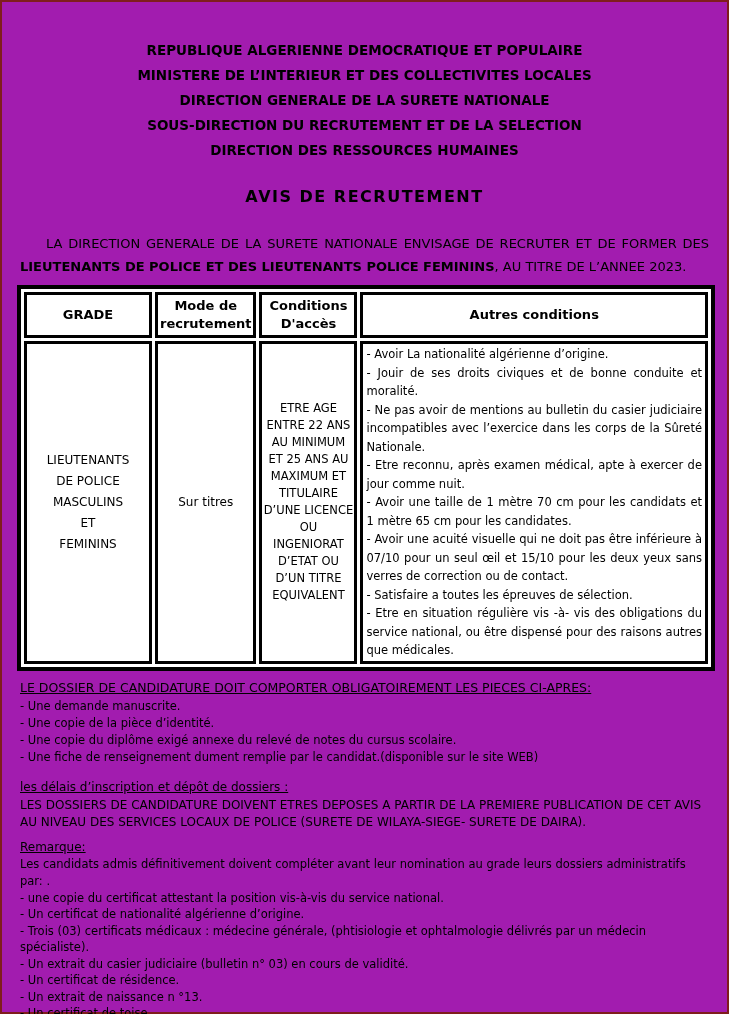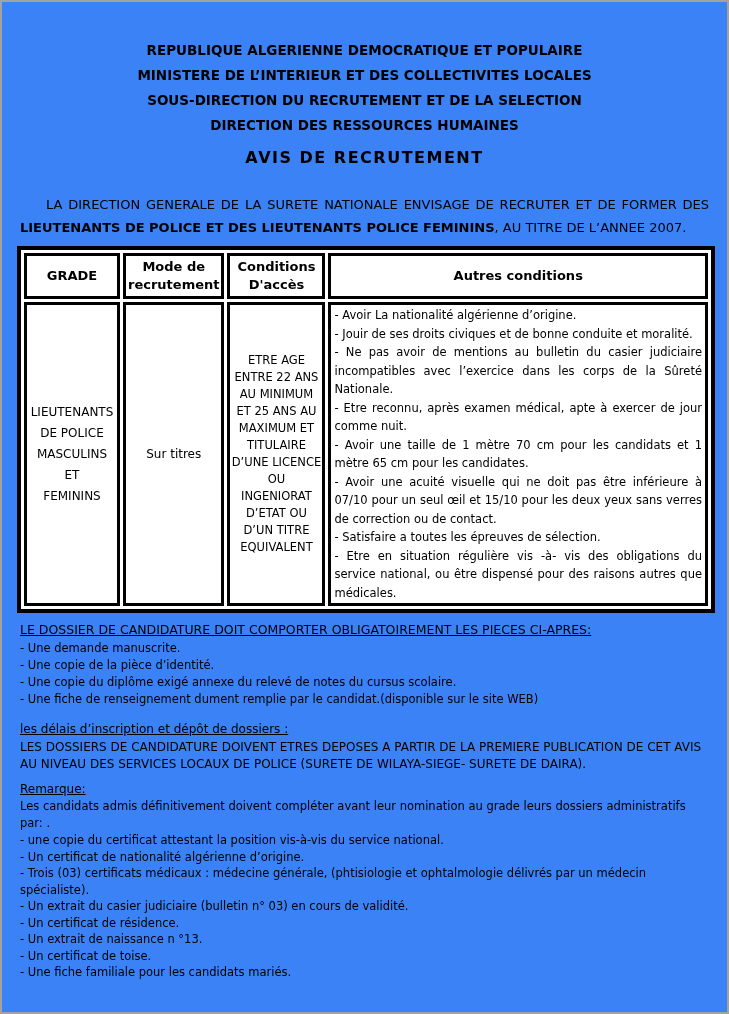--- a/index.html
+++ b/index.html
@@ -1,32 +1,32 @@
 <!DOCTYPE html>
 <html><head>
 <meta charset="utf-8">
 <style>
   * { box-sizing: border-box; margin: 0; padding: 0; }
   html, body { width: 729px; height: 1014px; background: #e8e8e8; }
   body { font-family: "DejaVu Sans", sans-serif; color: #000; overflow: hidden; }
   .page {
     position: absolute; left: 0; top: 0;
     width: 729px; height: 1014px;
-    background: #3b82f6;
-    border: 2px solid #a3a3a3;
+    background: #a21caf;
+    border: 2px solid #7f1d1d;
   }
   .header-block {
     margin-top: 36px;
     text-align: center;
     font-weight: bold;
     font-size: 13.5px;
     line-height: 25px;
   }
   .doc-title {
-    margin-top: 10px;
+    margin-top: 24px;
     text-align: center;
     font-weight: bold;
     font-size: 16px;
     letter-spacing: 1.5px;
   }
   .intro {
     margin: 26px 18px 0 18px;
     font-size: 13px;
     line-height: 23px;
     text-align: justify;
@@ -46,21 +46,21 @@
     background: #fff;
   }
   .doc-table th {
     font-weight: bold;
     font-size: 13px;
     text-align: center;
     height: 46px;
     line-height: 18px;
     padding: 2px;
   }
-  .col-grade   { width: 96px; }
+  .col-grade   { width: 128px; }
   .col-mode    { width: 92px;  }
   .col-cond    { width: 98px; }
   .cell-grade {
     text-align: center;
     font-size: 12px;
     line-height: 21px;
     height: 218px;
   }
   .cell-mode {
     text-align: center;
@@ -100,27 +100,28 @@
   .sec-remarque .sec-intro { font-size: 11.5px; line-height: 17px; }
 </style>
 </head>
 <body>
 
 <div class="page">
 
   <div class="header-block">
       <div>REPUBLIQUE ALGERIENNE DEMOCRATIQUE ET POPULAIRE</div>
       <div>MINISTERE DE L’INTERIEUR ET DES COLLECTIVITES LOCALES</div>
+      <div>DIRECTION GENERALE DE LA SURETE NATIONALE</div>
       <div>SOUS-DIRECTION DU RECRUTEMENT ET DE LA SELECTION</div>
       <div>DIRECTION DES RESSOURCES HUMAINES</div>
     </div>
 
   <div class="doc-title">AVIS DE RECRUTEMENT</div>
 
-  <p class="intro"><span>LA DIRECTION GENERALE DE LA SURETE NATIONALE ENVISAGE DE RECRUTER ET DE FORMER DES </span><b>LIEUTENANTS DE POLICE ET DES LIEUTENANTS POLICE FEMININS</b><span>, AU TITRE DE L’ANNEE 2007.</span></p>
+  <p class="intro"><span>LA DIRECTION GENERALE DE LA SURETE NATIONALE ENVISAGE DE RECRUTER ET DE FORMER DES </span><b>LIEUTENANTS DE POLICE ET DES LIEUTENANTS POLICE FEMININS</b><span>, AU TITRE DE L’ANNEE 2023.</span></p>
 
   <table class="doc-table">
     <tbody>
         <tr>
       <th class="col-grade">GRADE</th>
       <th class="col-mode">Mode de recrutement</th>
       <th class="col-cond">Conditions D'accès</th>
       <th>Autres conditions</th>
     </tr>
     <tr>

